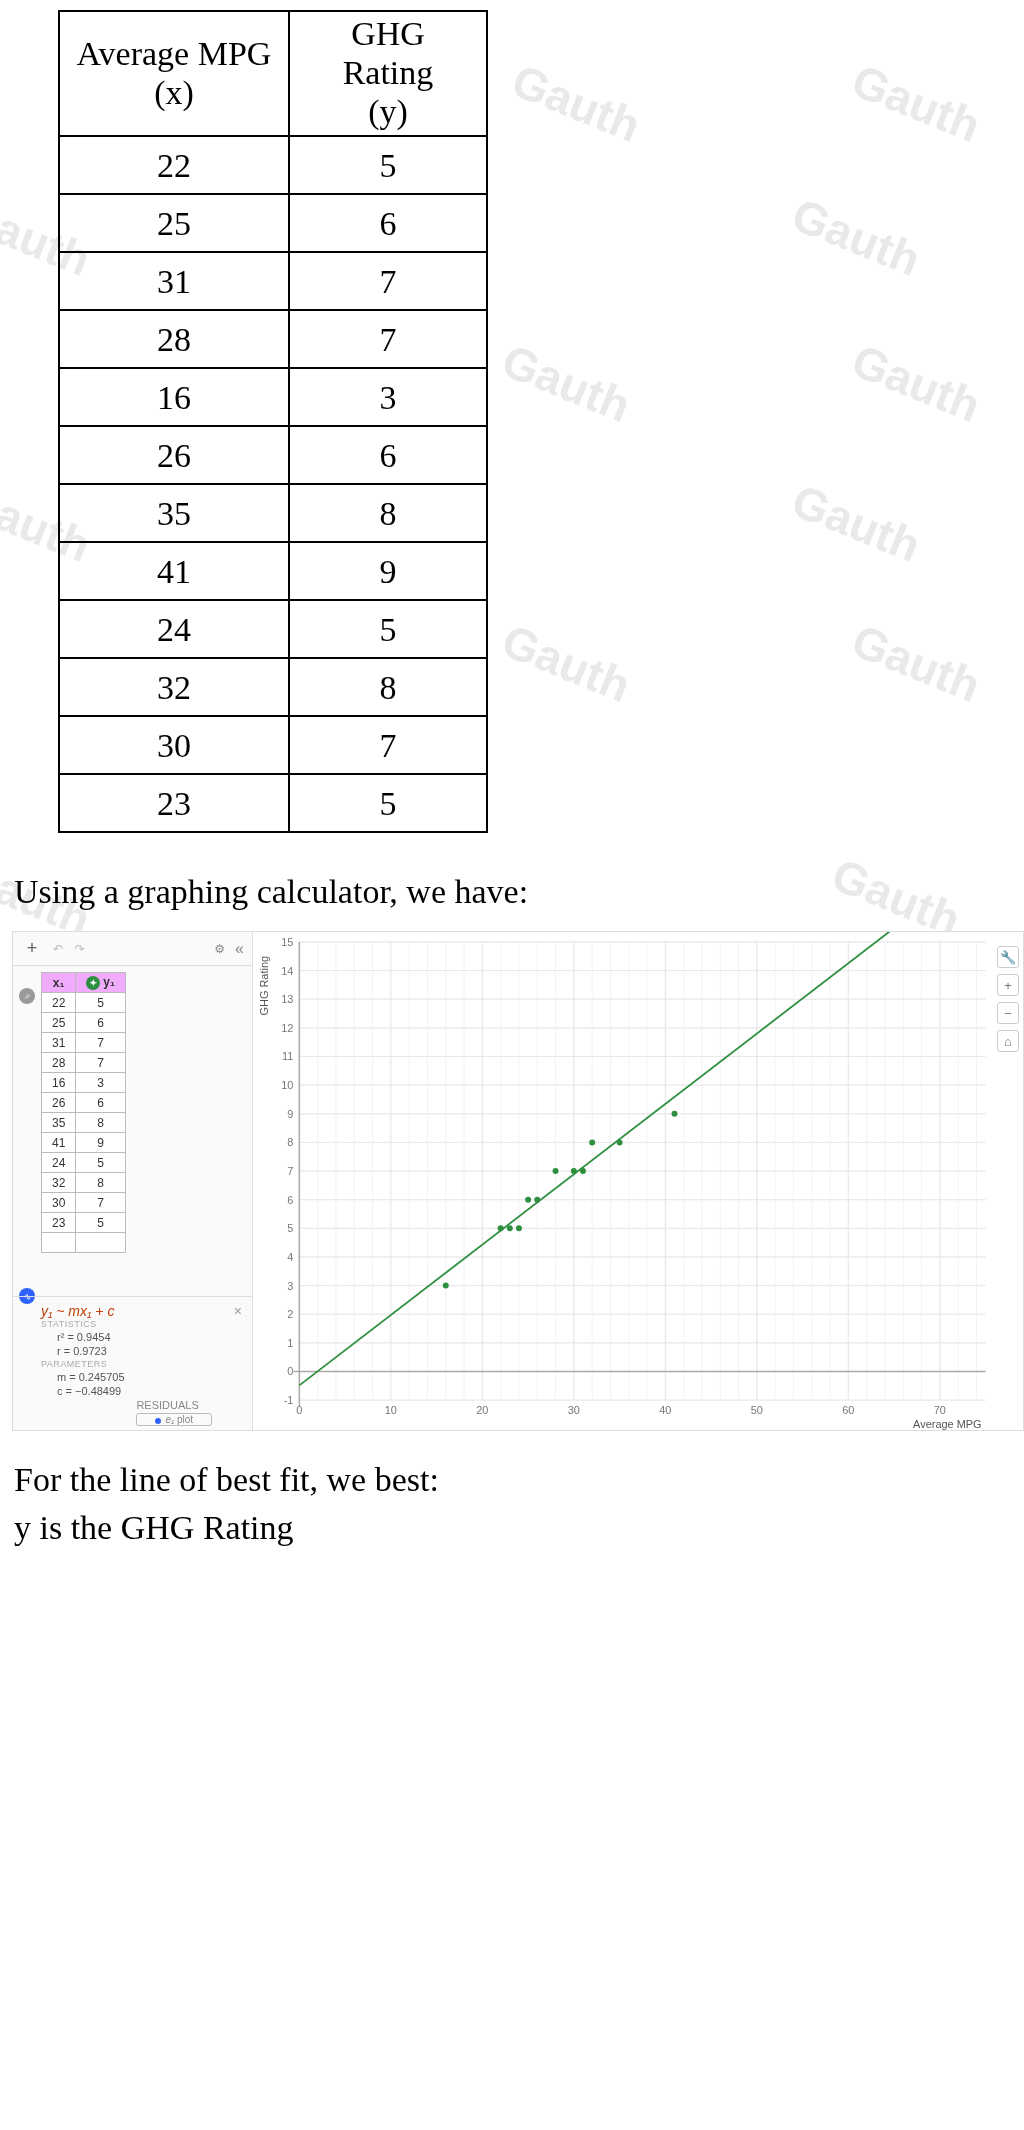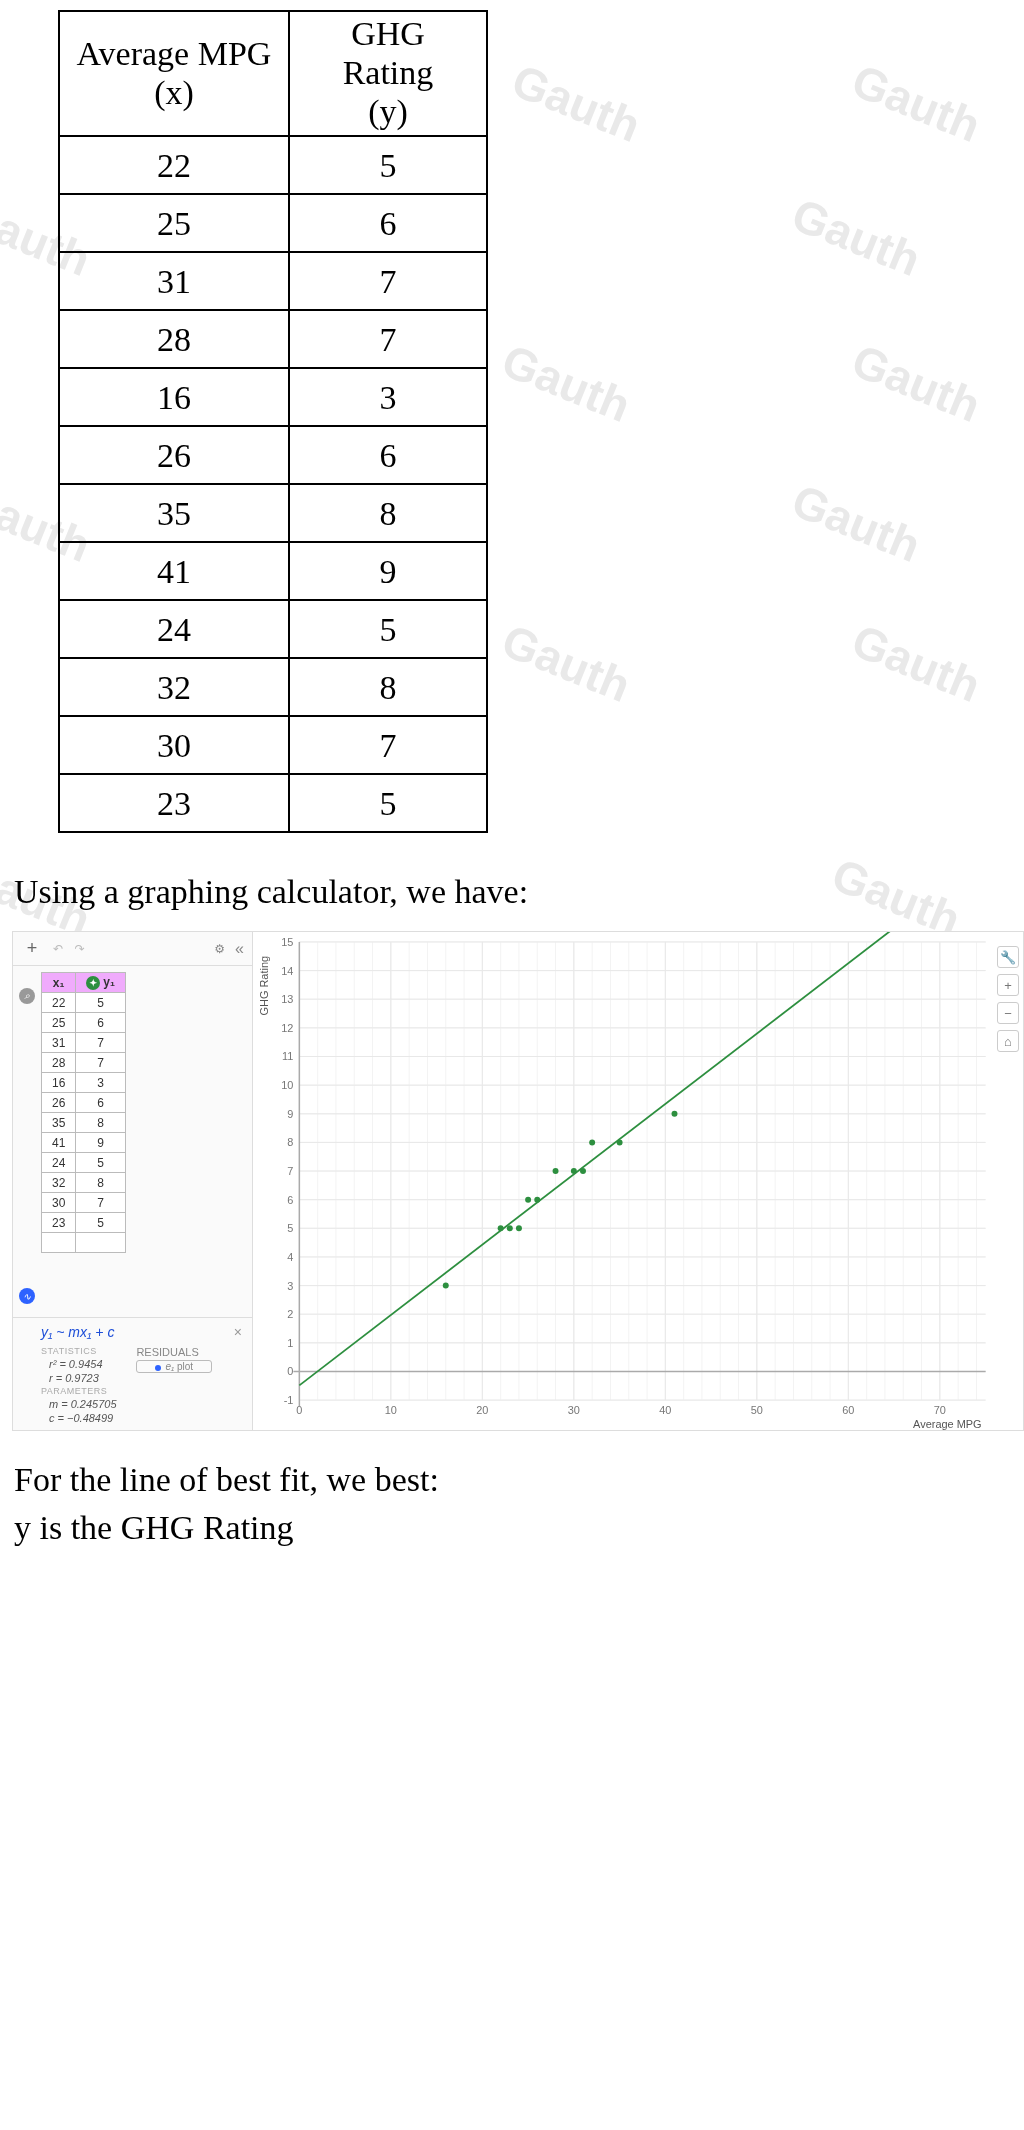--- a/index.html
+++ b/index.html
@@ -130,24 +130,24 @@
     position: absolute;
     left: 6px;
     width: 16px; height: 16px;
     border-radius: 50%;
     display: inline-flex; align-items: center; justify-content: center;
     font-size: 10px; color: #fff; font-style: italic;
   }
   .marker-q { top: 16px; background: #999; }
   .marker-n { top: 356px; background: #2d62ff; }
   .close-x { position: absolute; right: 10px; top: 6px; color: #999; font-size: 14px; }
-  .reg-expr { font-style: italic; font-size: 14px; margin-bottom: 6px; color: #1d4ed8; }
+  .reg-expr { font-style: italic; font-size: 14px; color: #c2410c; }
   .stat-group { float: left; color: #888; }
   .stat-group .hdr { font-size: 9px; color: #aaa; letter-spacing: 0.5px; }
-  .stat-group .val { font-style: italic; color: #555; margin: 2px 8px; }
+  .stat-group .val { color: #555; margin: 2px 16px; }
   .resid-group { float: right; margin-right: 30px; color: #888; }
   .plot-badge {
     display: inline-block; border: 1px solid #bbb;
     padding: 0 18px; font-size: 10px; border-radius: 3px;
     margin-top: 2px;
   }
   .plot-dot {
     display:inline-block; width:6px; height:6px; border-radius:50%;
     background:#2d62ff; margin-right:4px; vertical-align:middle;
   }

